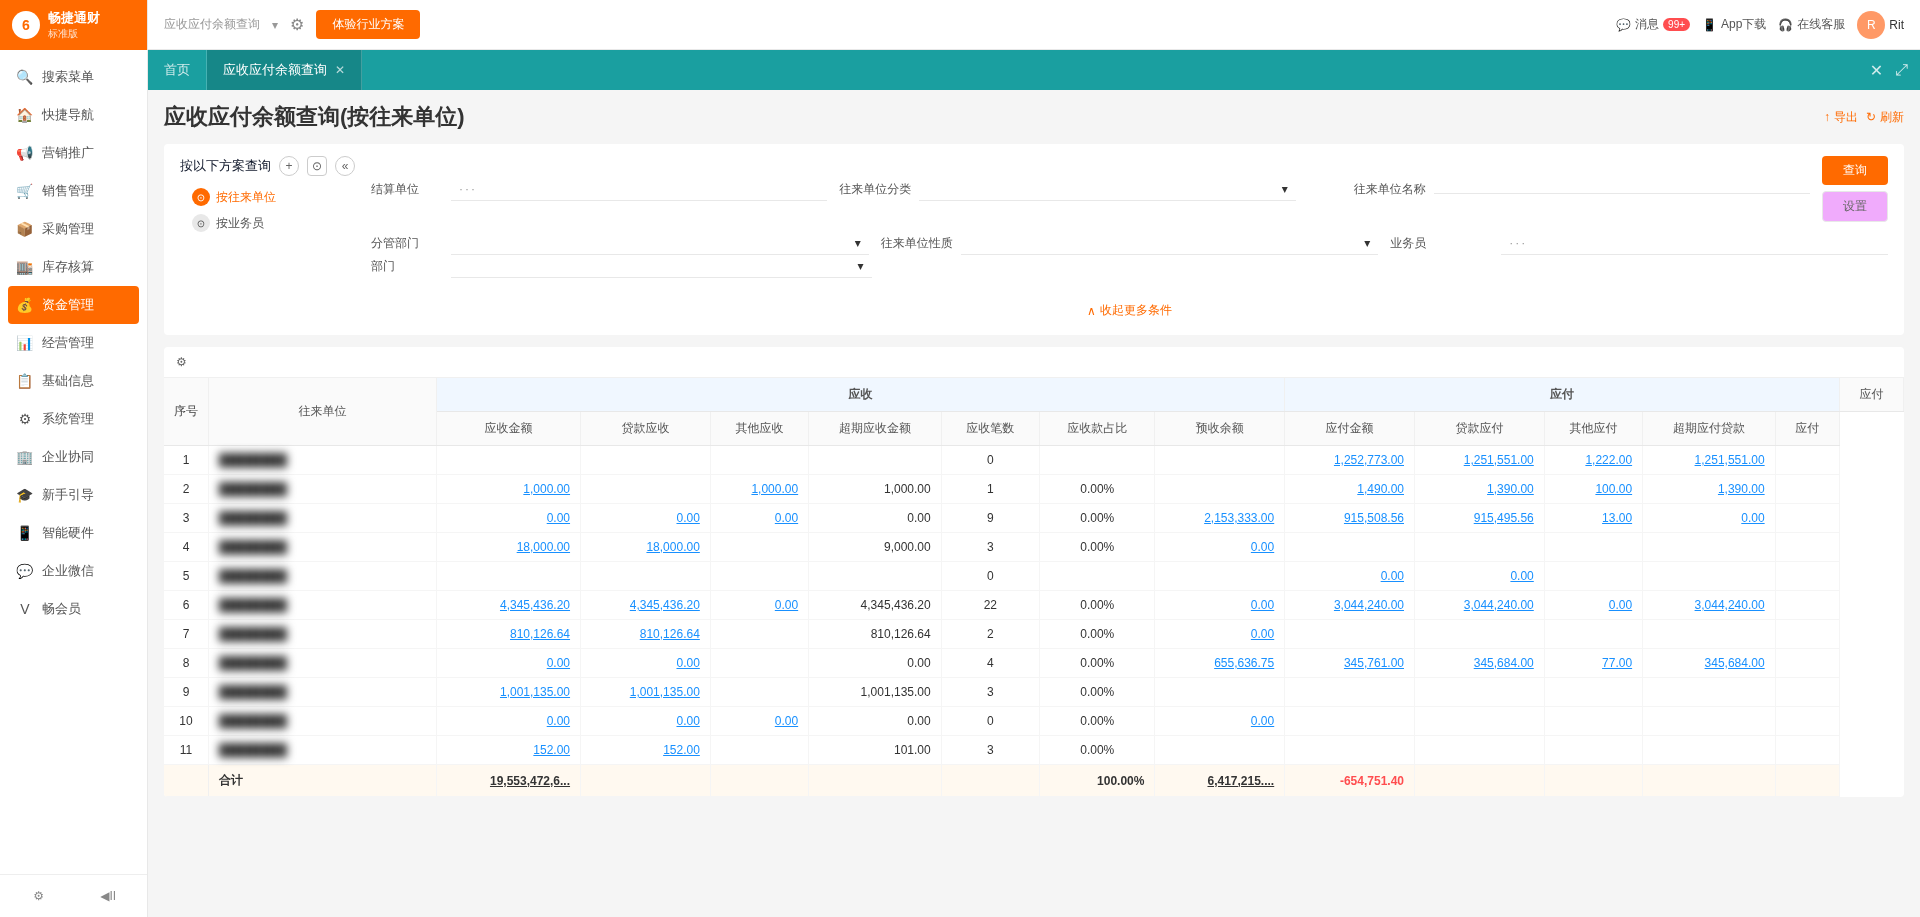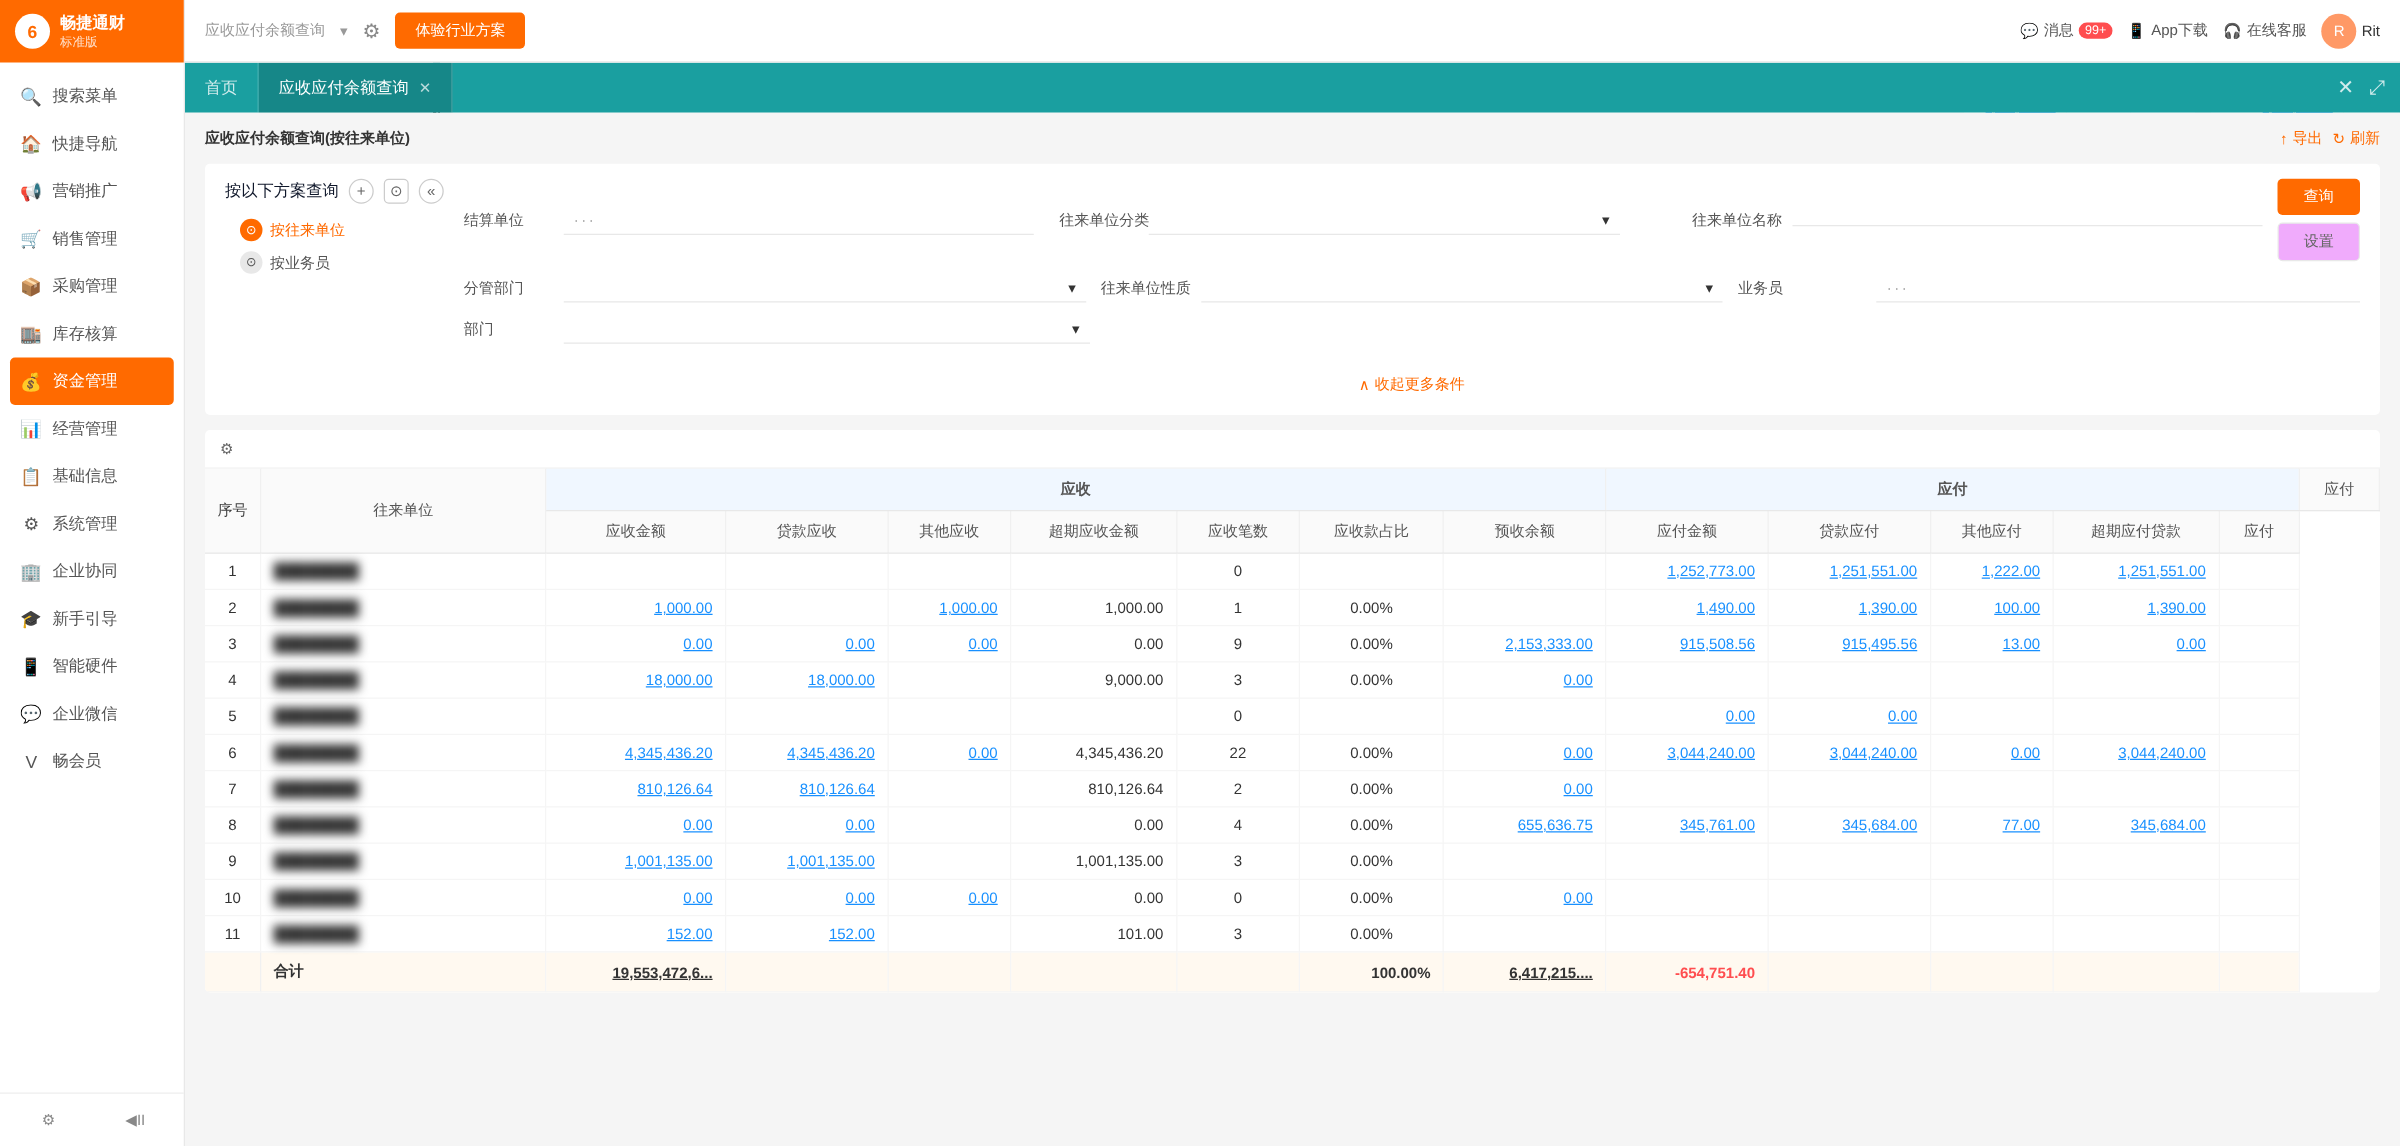--- a/index.html
+++ b/index.html
@@ -63,21 +63,21 @@
 
     
     .main {
       position: fixed; left: 148px; right: 0; top: 90px; bottom: 0;
       background: #f5f5f5; overflow-y: auto;
     }
     .page-content { padding: 12px 16px; }
 
     
     .page-header { display: flex; align-items: center; justify-content: space-between; margin-bottom: 12px; }
-    .page-title { font-size: 12px; font-weight: bold; color: #333; }
+    .page-title { font-size: 22px; font-weight: bold; color: #333; }
     .page-actions { display: flex; gap: 8px; }
     .page-action-btn { display: flex; align-items: center; gap: 4px; color: #ff6a00; cursor: pointer; font-size: 12px; }
 
     
     .filter-panel { background: #fff; border-radius: 4px; padding: 12px 16px; margin-bottom: 12px; }
     .filter-row-header { display: flex; align-items: center; gap: 8px; margin-bottom: 12px; }
     .filter-label { color: #0f172a; font-size: 13px; }
     .filter-add-btn { width: 20px; height: 20px; border: 1px solid #ccc; border-radius: 50%; display: flex; align-items: center; justify-content: center; cursor: pointer; color: #666; font-size: 12px; }
     .filter-options { display: flex; gap: 16px; padding-left: 12px; }
     .filter-option { display: flex; align-items: center; gap: 6px; cursor: pointer; color: #555; font-size: 12px; }
@@ -291,37 +291,37 @@
         </div>
 
         <div style="flex:1;">
           <div style="display:flex; gap:12px; margin-bottom:10px;">
             <div class="filter-item" style="flex:1;">
               <span class="filter-item-label">结算单位</span>
               <div class="filter-item-input">
                 <span class="filter-dots">···</span>
               </div>
             </div>
-            <div class="filter-item" style="flex:1;text-align:right;">
+            <div class="filter-item" style="flex:1;">
               <span class="filter-item-label">往来单位分类</span>
               <div class="filter-item-select">
                 <span></span>
                 <span>▾</span>
               </div>
             </div>
             <div class="filter-item" style="flex:1;margin-left:46px;">
               <span class="filter-item-label">往来单位名称</span>
               <div class="filter-item-input"></div>
             </div>
             <div class="query-buttons">
               <button class="query-btn primary">查询</button>
               <button class="query-btn secondary">设置</button>
             </div>
           </div>
-          <div style="display:flex; gap:12px; margin-bottom:10px;align-items:flex-end;">
+          <div style="display:flex; gap:12px; margin-bottom:0;align-items:flex-end;">
             <div class="filter-item" style="flex:1;">
               <span class="filter-item-label">分管部门</span>
               <div class="filter-item-select">
                 <span></span>
                 <span>▾</span>
               </div>
             </div>
             <div class="filter-item" style="flex:1;">
               <span class="filter-item-label">往来单位性质</span>
               <div class="filter-item-select">

